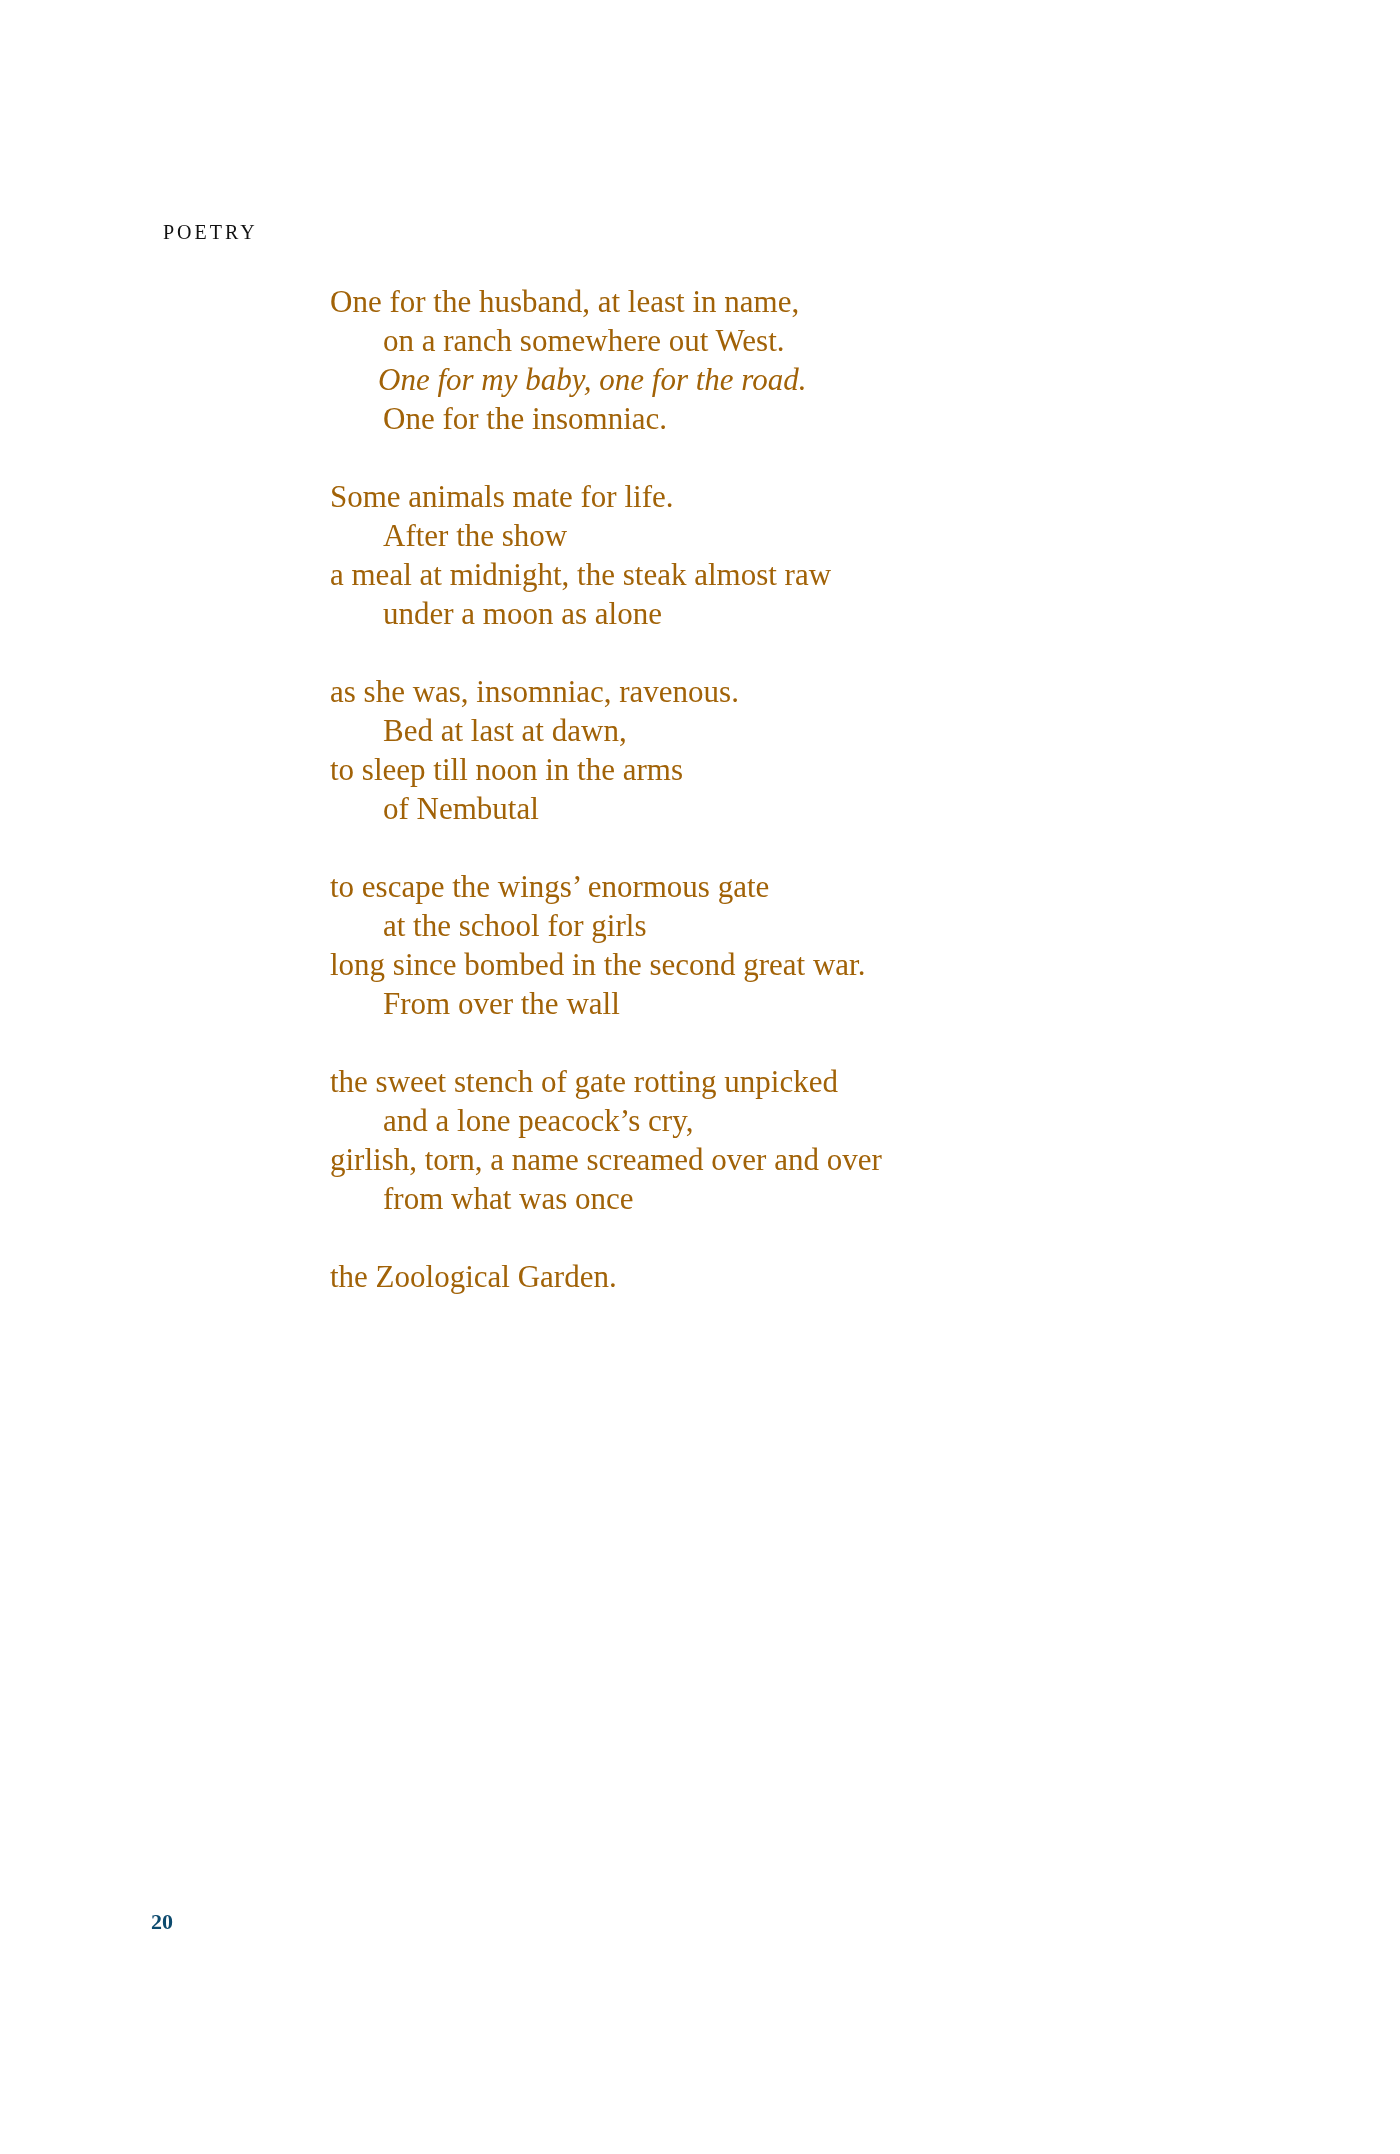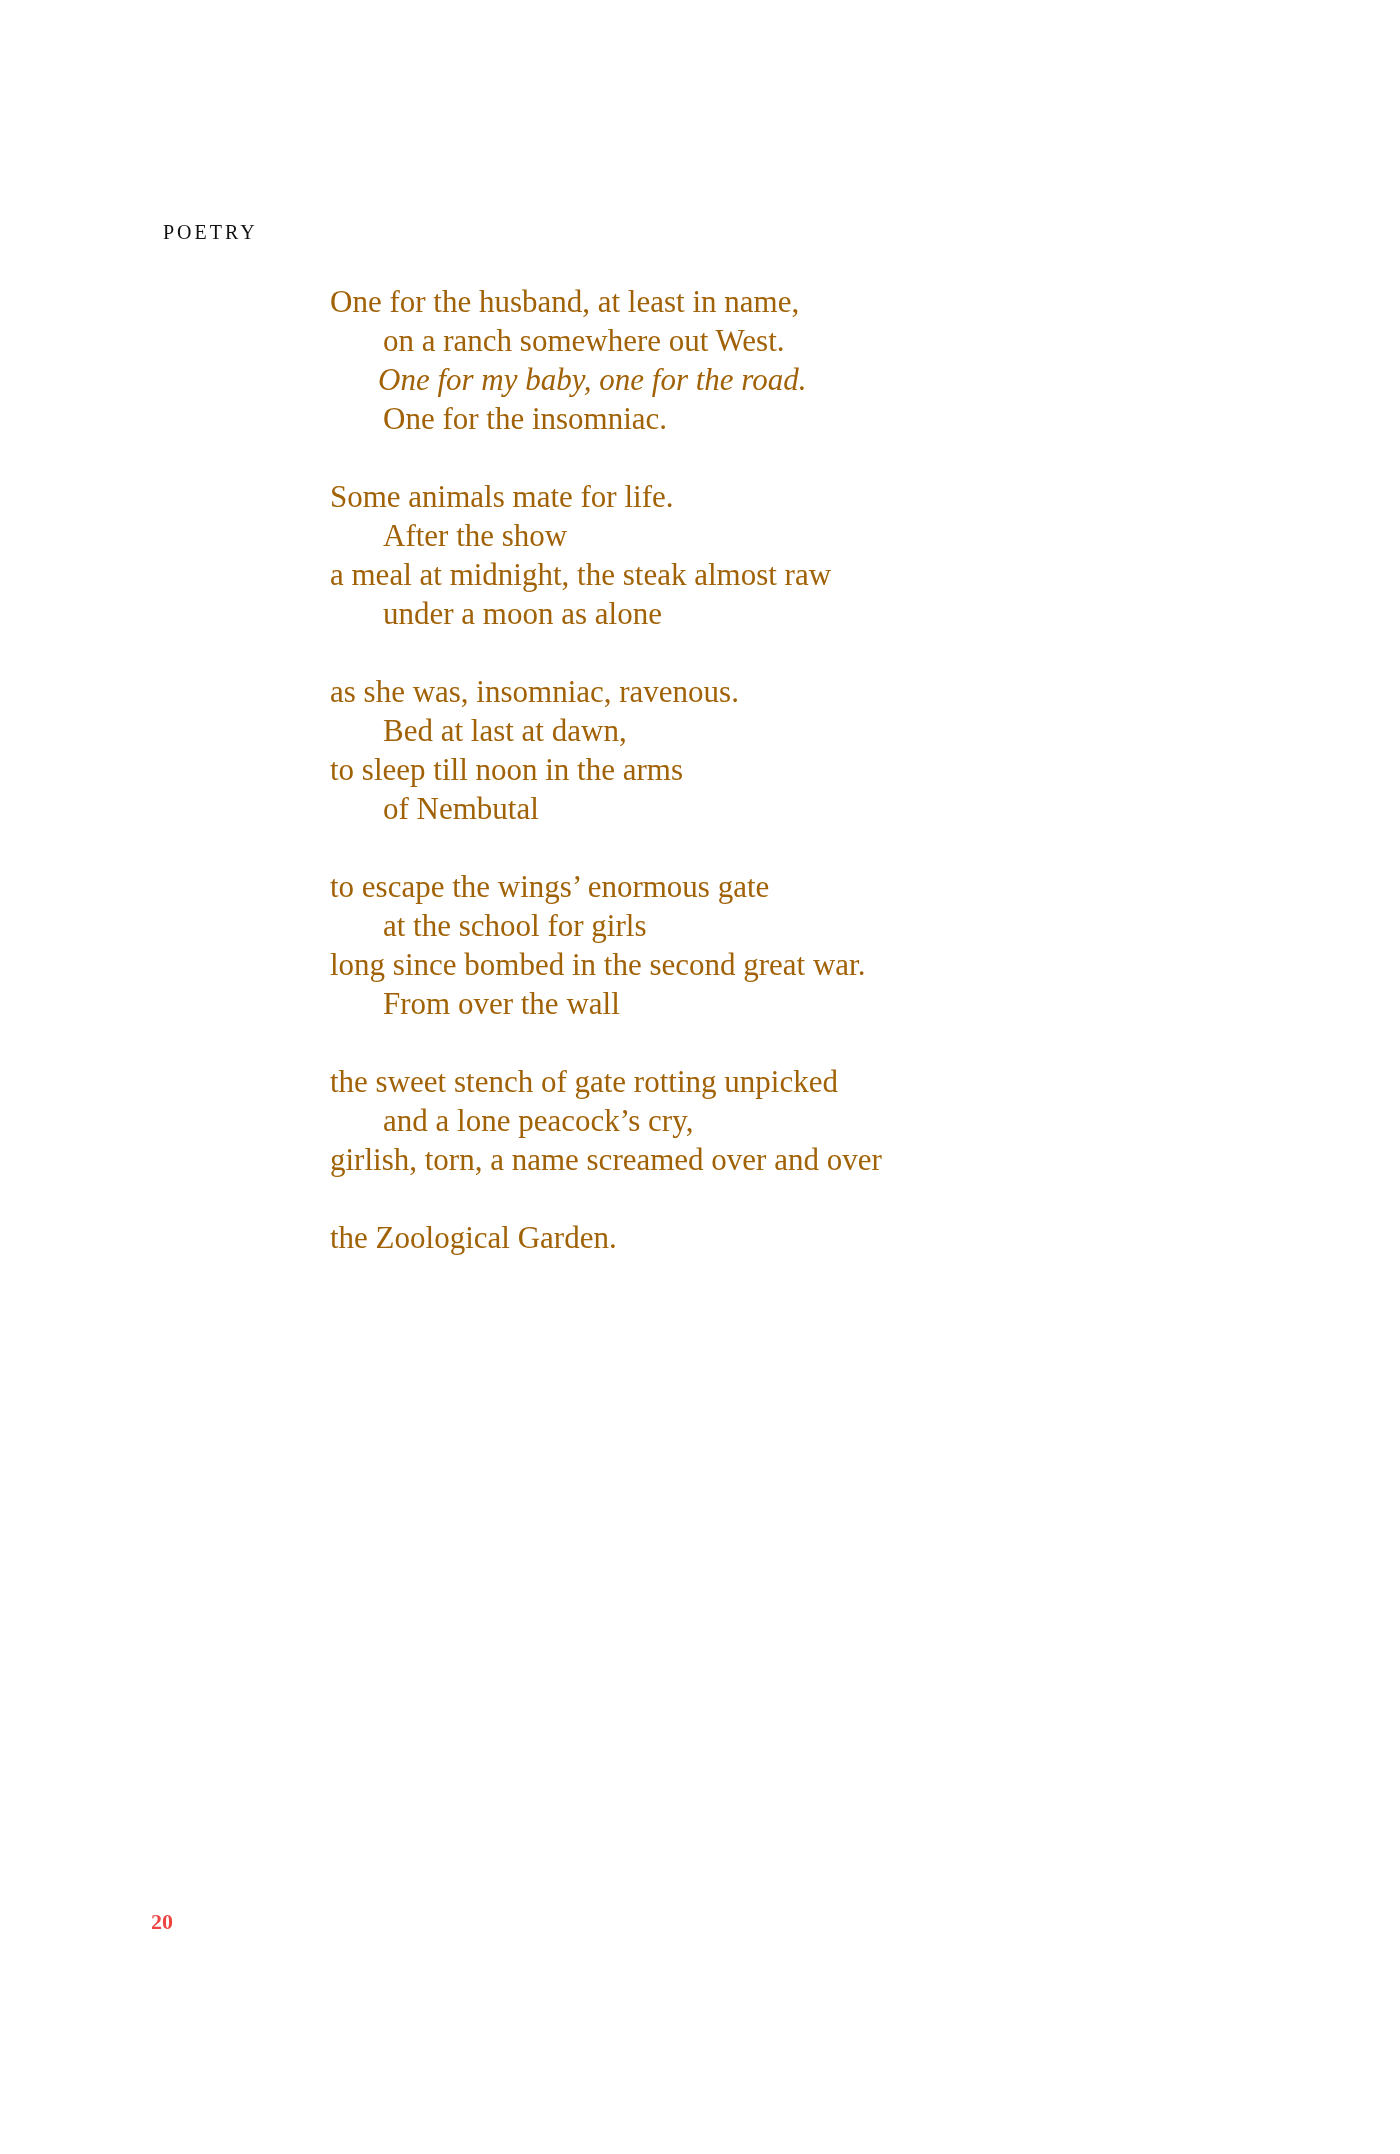--- a/index.html
+++ b/index.html
@@ -14,21 +14,21 @@
     font-family: "Liberation Serif", serif; font-size: 31px;
     line-height: 39px; color: #a16207;
   }
   .stanza { margin: 0 0 39px 0; }
   .line { display: block; white-space: nowrap; }
   .line.indent { padding-left: 53px; }
   .line.italic { font-style: italic; margin-left: 48px; }
   .folio {
     position: absolute; left: 151px; top: 1910px;
     font-family: "Liberation Serif", serif; font-size: 22px;
-    font-weight: bold; line-height: 24px; color: #ef4444;
+    font-weight: bold; line-height: 24px; color: #0c4a6e;
   }
 </style>
 </head>
 <body>
 
 <div class="running-head">POETRY</div>
 
 <div class="poem">
   <div class="stanza">
     <span class="line">One for the husband, at least in name,</span>
@@ -51,19 +51,20 @@
   <div class="stanza">
     <span class="line">to escape the wings’ enormous gate</span>
     <span class="line indent">at the school for girls</span>
     <span class="line">long since bombed in the second great war.</span>
     <span class="line indent">From over the wall</span>
   </div>
   <div class="stanza">
     <span class="line">the sweet stench of gate rotting unpicked</span>
     <span class="line indent">and a lone peacock’s cry,</span>
     <span class="line">girlish, torn, a name screamed over and over</span>
+    <span class="line indent">from what was once</span>
   </div>
   <div class="stanza">
     <span class="line">the Zoological Garden.</span>
   </div>
 </div>
 
 <div class="folio">20</div>
 
 </body></html>

